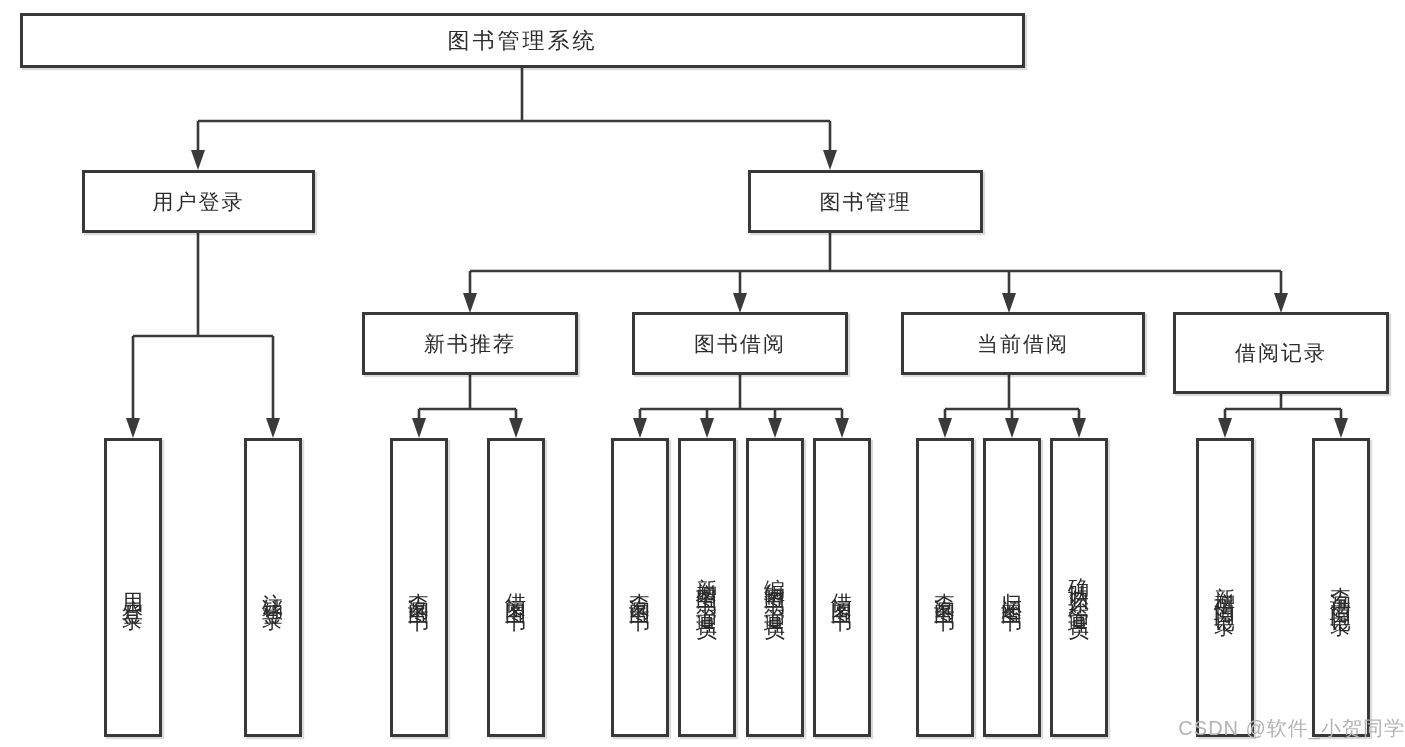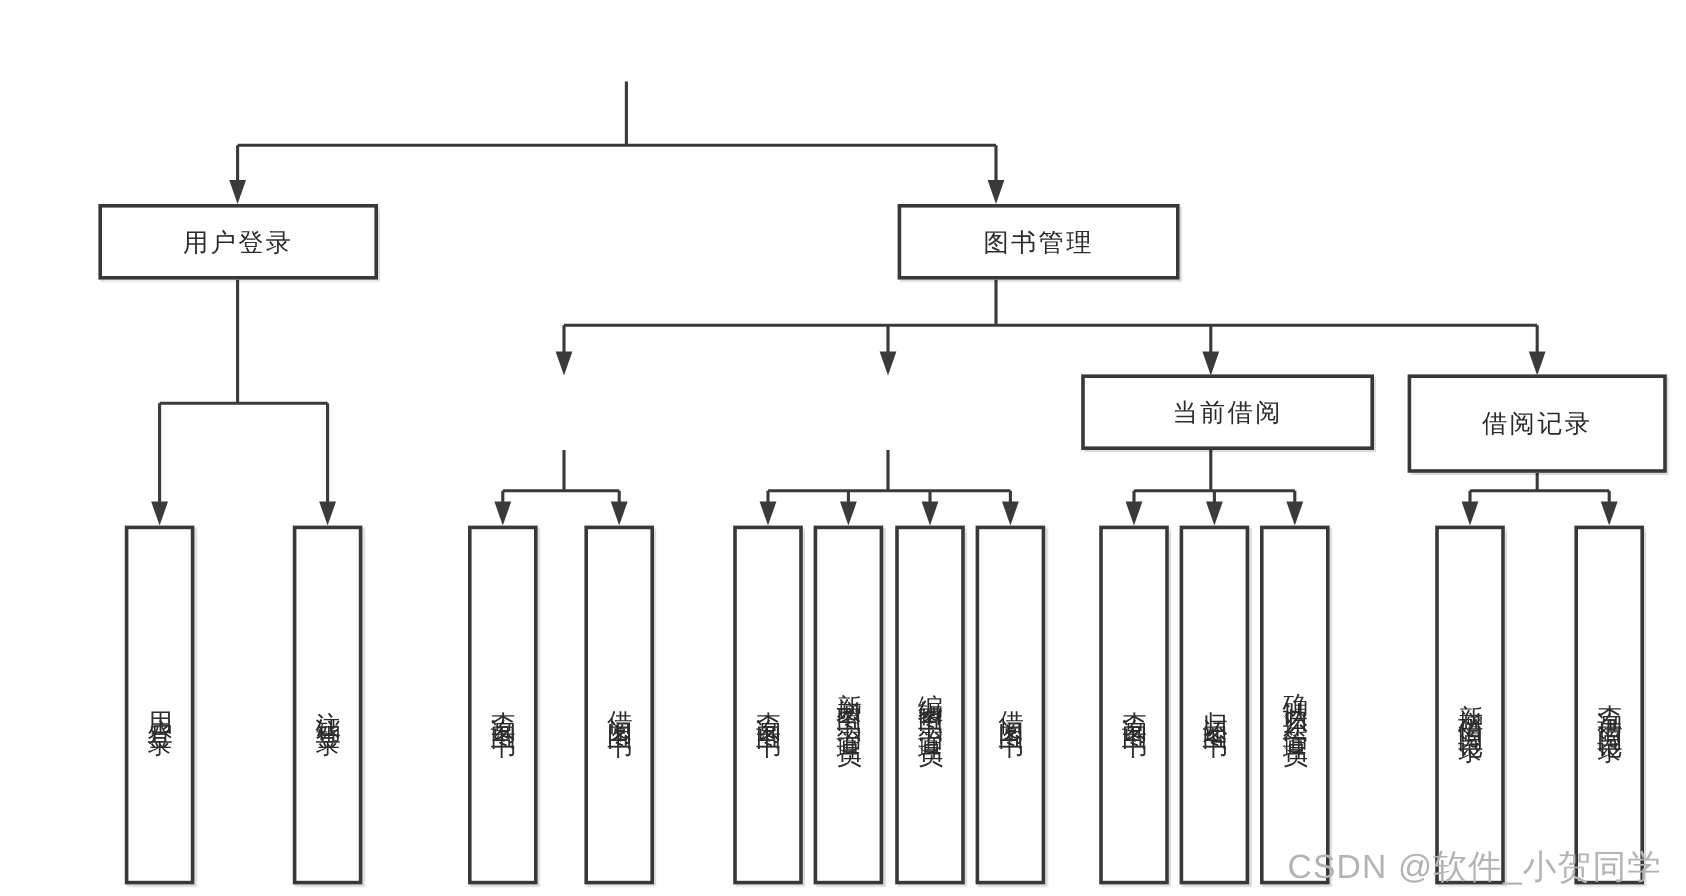--- a/index.html
+++ b/index.html
@@ -53,23 +53,23 @@
   }
   .box.v span {
     writing-mode: vertical-rl;
     text-orientation: mixed;
     font-size: 21px;
     letter-spacing: 6px;
     line-height: 1;
   }
   .watermark {
     position: absolute;
-    right: 20px;
+    right: 0;
     bottom: 5px;
-    font-size: 28px;
+    font-size: 20px;
     color: var(--watermark);
     letter-spacing: 1px;
     z-index: 3;
     white-space: nowrap;
   }
 </style>
 </head>
 <body>
 
 <div class="canvas">
@@ -117,28 +117,37 @@
       <polygon points="1079,438 1072,418 1086,418"></polygon>
     </g>
 
     <g>
       <path d="M1281 375 V409 M1225 409 H1341 M1225 409 V420 M1341 409 V420"></path>
       <polygon points="1225,438 1218,418 1232,418"></polygon>
       <polygon points="1341,438 1334,418 1348,418"></polygon>
     </g>
   </svg>
 
+  <div class="box h root" style="left:20px;top:13px;width:1005px;height:55px">
+    <span>图书管理系统</span>
+  </div>
 
   <div class="box h" style="left:82px;top:170px;width:233px;height:63px">
     <span>用户登录</span>
   </div>
   <div class="box h" style="left:748px;top:170px;width:235px;height:63px">
     <span>图书管理</span>
   </div>
 
+  <div class="box h" style="left:362px;top:312px;width:216px;height:63px">
+    <span>新书推荐</span>
+  </div>
+  <div class="box h" style="left:632px;top:312px;width:216px;height:63px">
+    <span>图书借阅</span>
+  </div>
   <div class="box h" style="left:901px;top:312px;width:244px;height:63px">
     <span>当前借阅</span>
   </div>
   <div class="box h" style="left:1173px;top:312px;width:216px;height:82px">
     <span>借阅记录</span>
   </div>
 
   <div class="box v" style="left:104px;top:438px;width:58px;height:299px">
     <span>用户登录</span>
   </div>

